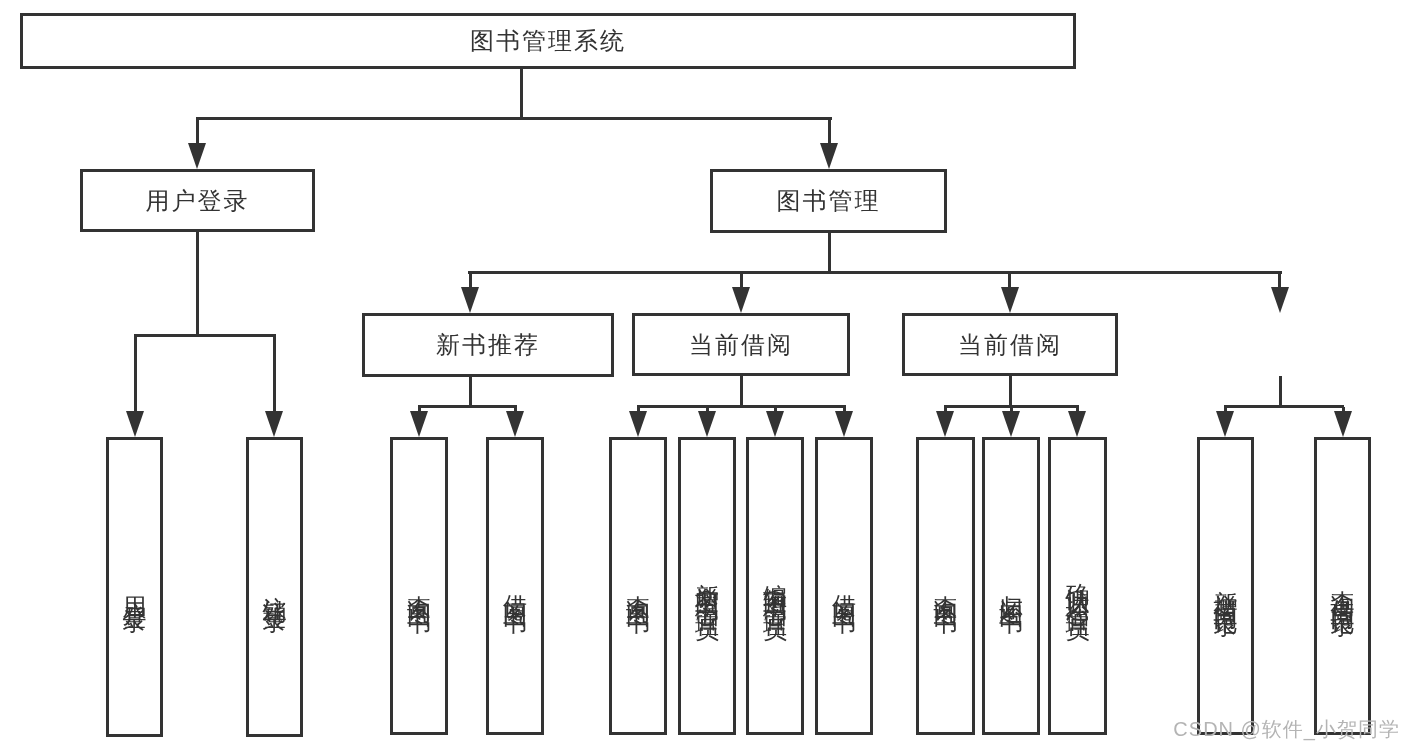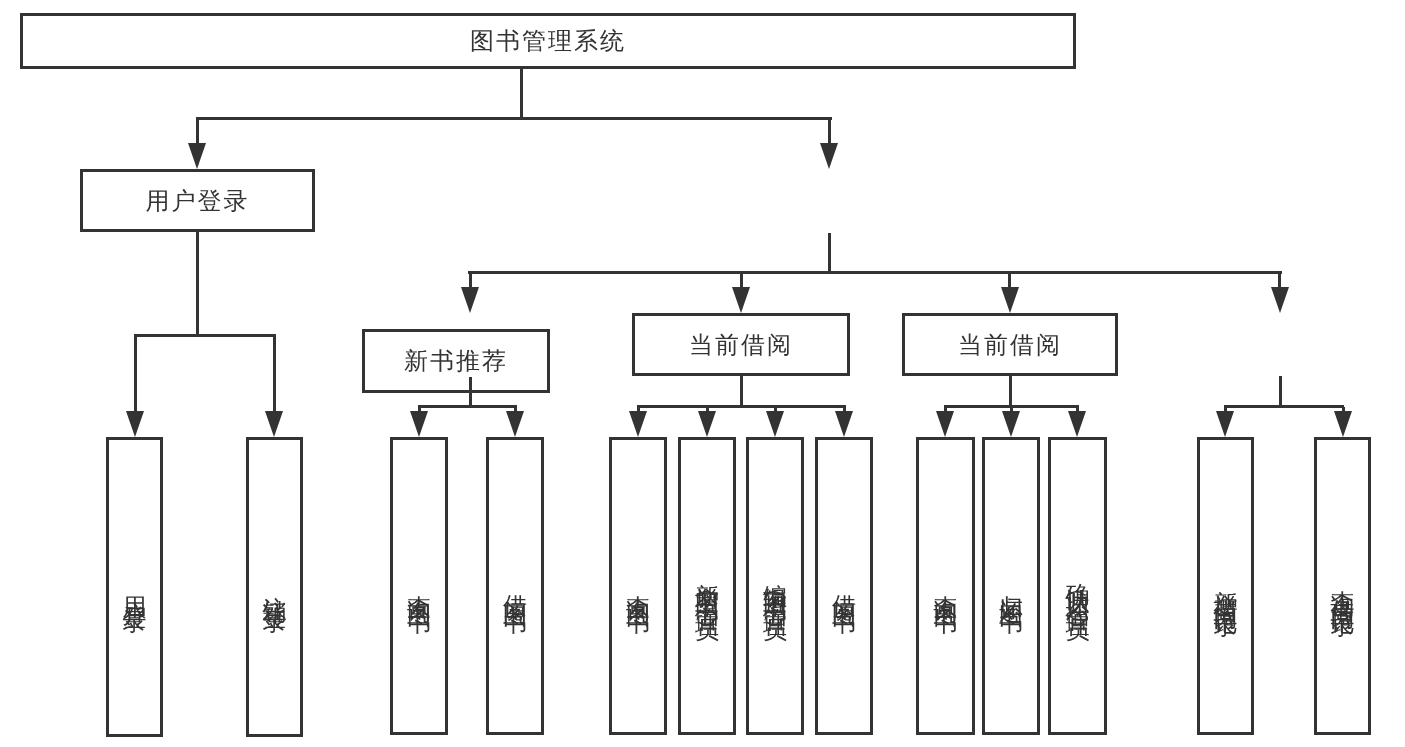--- a/index.html
+++ b/index.html
@@ -37,22 +37,25 @@
 <div class="canvas">
 
   <div class="hbox" style="left:20px; top:13px; width:1056px; height:56px;">
     <span>图书管理系统</span>
   </div>
 
   <div class="hbox" style="left:80px; top:169px; width:235px; height:63px;">
     <span>用户登录</span>
   </div>
 
+  <div class="hbox" style="left:710px; top:169px; width:237px; height:64px;">
+    <span>图书管理</span>
+  </div>
 
-  <div class="hbox" style="left:362px; top:329px; width:188px; height:64px;">
+  <div class="hbox" style="left:362px; top:313px; width:252px; height:64px;">
     <span>新书推荐</span>
   </div>
 
   <div class="hbox" style="left:632px; top:313px; width:218px; height:63px;">
     <span>当前借阅</span>
   </div>
 
   <div class="hbox" style="left:902px; top:313px; width:216px; height:63px;text-align:center;">
     <span>当前借阅</span>
   </div>
@@ -162,14 +165,15 @@
   <div class="arrow" style="left:1002px; top:411px;"></div>
   <div class="arrow" style="left:1068px; top:411px;"></div>
 
   <div class="line" style="left:1279px; top:376px; width:3px;   height:31px;"></div>
   <div class="line" style="left:1224px; top:405px; width:120px; height:3px;"></div>
   <div class="line" style="left:1224px; top:407px; width:3px;   height:8px;"></div>
   <div class="line" style="left:1342px; top:407px; width:3px;   height:8px;"></div>
   <div class="arrow" style="left:1216px; top:411px;"></div>
   <div class="arrow" style="left:1334px; top:411px;"></div>
 
+  <div class="watermark">CSDN @软件_小贺同学</div>
 
 </div>
 
 </body></html>

